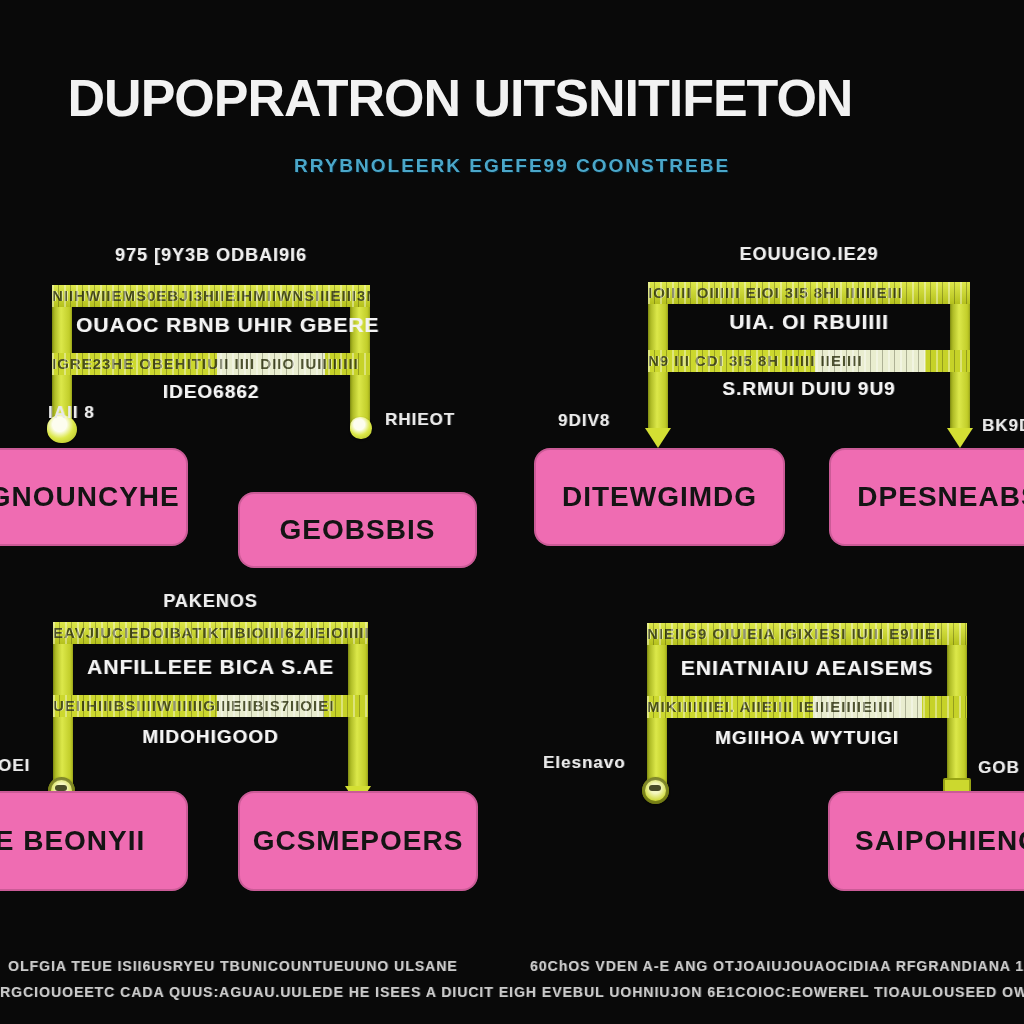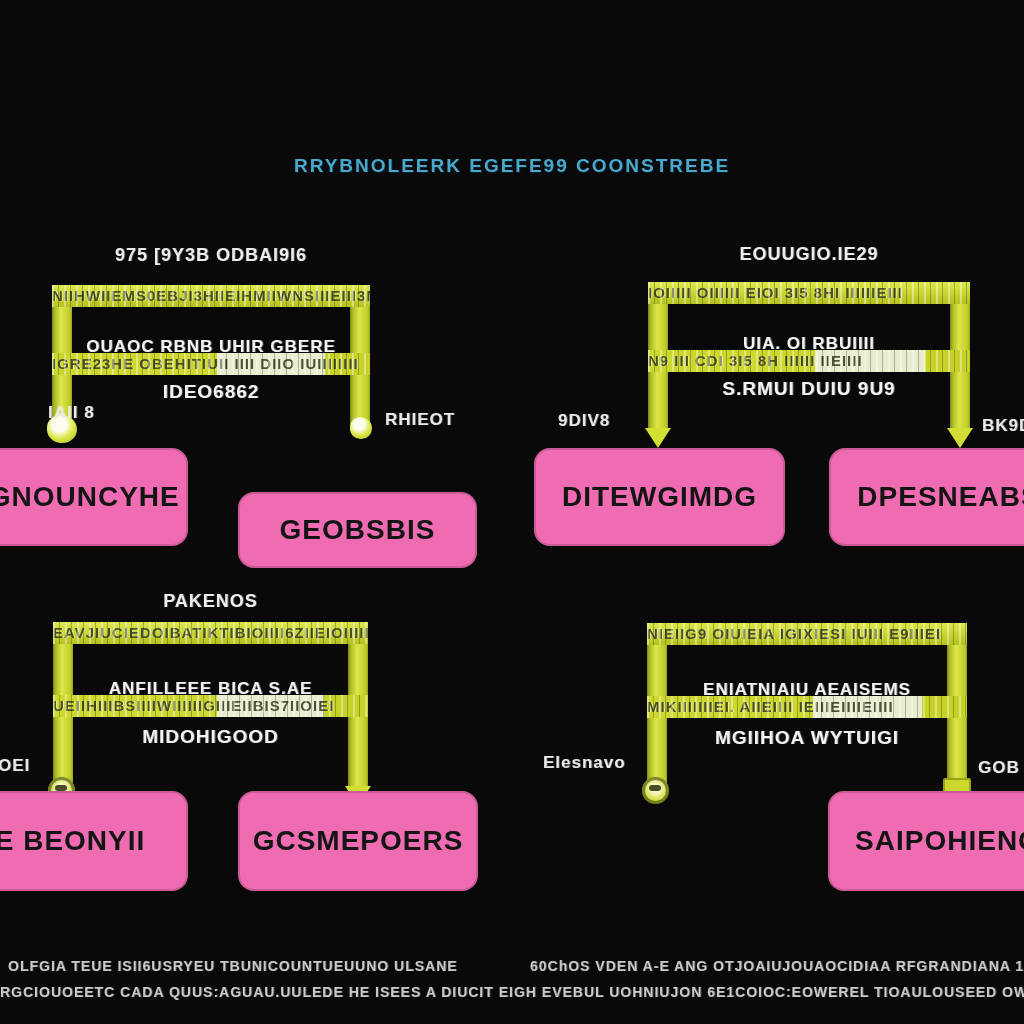--- a/index.html
+++ b/index.html
@@ -61,21 +61,21 @@
   .bartext{
     display:block;font-weight:bold;font-size:15px;line-height:22px;
     color:rgba(38,42,4,.8);letter-spacing:1px;white-space:nowrap;
     text-shadow:1px 0 0 rgba(255,255,255,.55);
   }
 
   .inner{
     position:absolute;left:24px;right:24px;text-align:center;color:#f3f3f3;
     font-weight:bold;white-space:nowrap;text-shadow:1px 0 0 rgba(255,255,255,.35);
   }
-  .inner.line1{top:28px;font-size:17px;letter-spacing:1px;margin-top:24px;}
+  .inner.line1{top:28px;font-size:21px;letter-spacing:1px;}
   .q3 .inner.line1,.q4 .inner.line1{top:33px;}
   .inner.line2{top:96px;font-size:19px;letter-spacing:1px;}
   .q3 .inner.line2,.q4 .inner.line2{top:104px;}
 
   
   .foot{position:absolute;}
   .foot.fl{left:-5px;} .foot.fr{right:-5px;}
   .foot.blob{
     bottom:-12px;width:30px;height:28px;border-radius:46% 54% 50% 50%;
     background:radial-gradient(circle at 42% 34%,#fdfdef 0 28%,#dce84a 55%,#aab61c 100%);
@@ -134,20 +134,21 @@
   }
   .f1l{left:8px;top:958px;}
   .f1r{left:530px;top:958px;}
   .f2{left:0;top:984px;width:1100px;}
 </style>
 </head>
 <body>
 
 <div id="page">
 
+  <div class="title">DUPOPRATRON UITSNITIFETON</div>
   <div class="subtitle">RRYBNOLEERK EGEFE99 COONSTREBE</div>
 
   <div class="quad q1">
     <div class="q-header">975 [9Y3B ODBAI9I6</div>
     <div class="frame">
       <div class="leg left"></div>
       <div class="leg right"></div>
       <div class="bar top">
           <span class="bartext">NIIHWIIEMS0EBJI3HIIEIHMIIWNSIIIEIII3MIIEIIOBII</span>
         </div>

